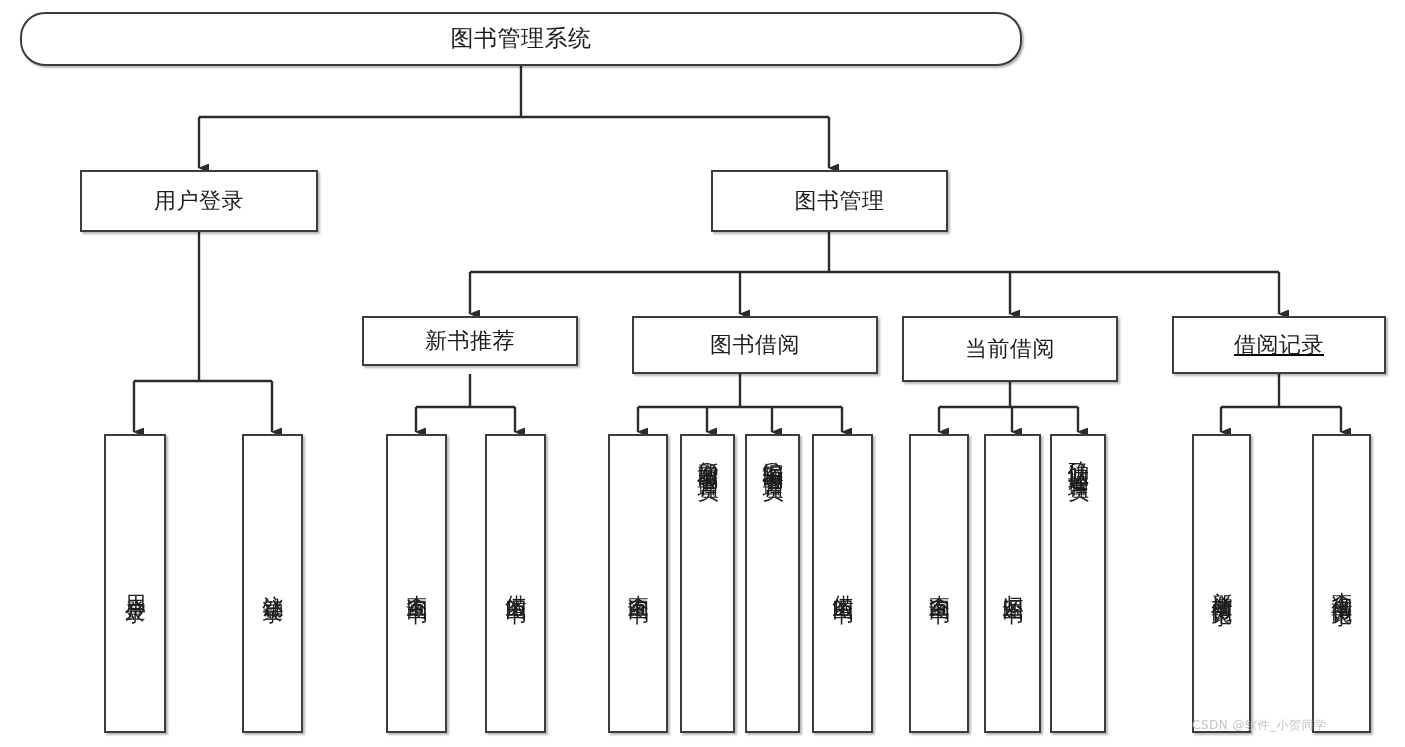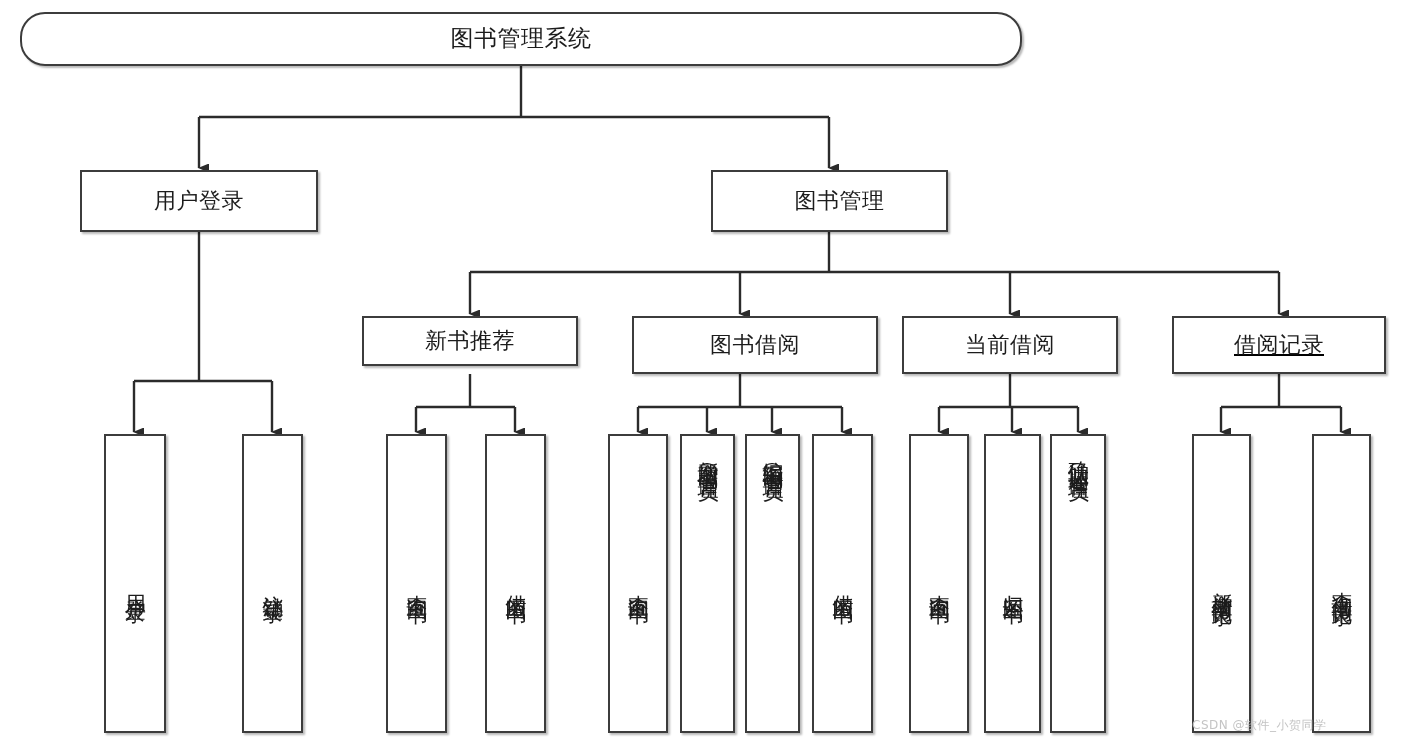--- a/index.html
+++ b/index.html
@@ -135,21 +135,21 @@
       </div>
       <div class="node-box horizontal level-2" style="left: 711px; top: 170px; width: 237px; height: 62px; padding-left: 20px;">
         <span class="node-label">图书管理</span>
       </div>
       <div class="node-box horizontal level-3" style="left: 362px; top: 316px; width: 216px; height: 50px;">
         <span class="node-label">新书推荐</span>
       </div>
       <div class="node-box horizontal level-3" style="left: 632px; top: 316px; width: 246px; height: 58px;">
         <span class="node-label">图书借阅</span>
       </div>
-      <div class="node-box horizontal level-3" style="left: 902px; top: 316px; width: 216px; height: 58px;">
+      <div class="node-box horizontal level-3" style="left: 902px; top: 316px; width: 216px; height: 66px;">
         <span class="node-label">当前借阅</span>
       </div>
       <div class="node-box horizontal level-3" style="left: 1172px; top: 316px; width: 214px; height: 58px; text-decoration: underline;">
         <span class="node-label">借阅记录</span>
       </div>
       <div class="node-box vertical level-leaf" style="left: 104px; top: 434px; width: 62px; height: 299px;">
         <span class="node-label">用户登录</span>
       </div>
       <div class="node-box vertical level-leaf" style="left: 242px; top: 434px; width: 61px; height: 299px;">
         <span class="node-label">注销登录</span>

